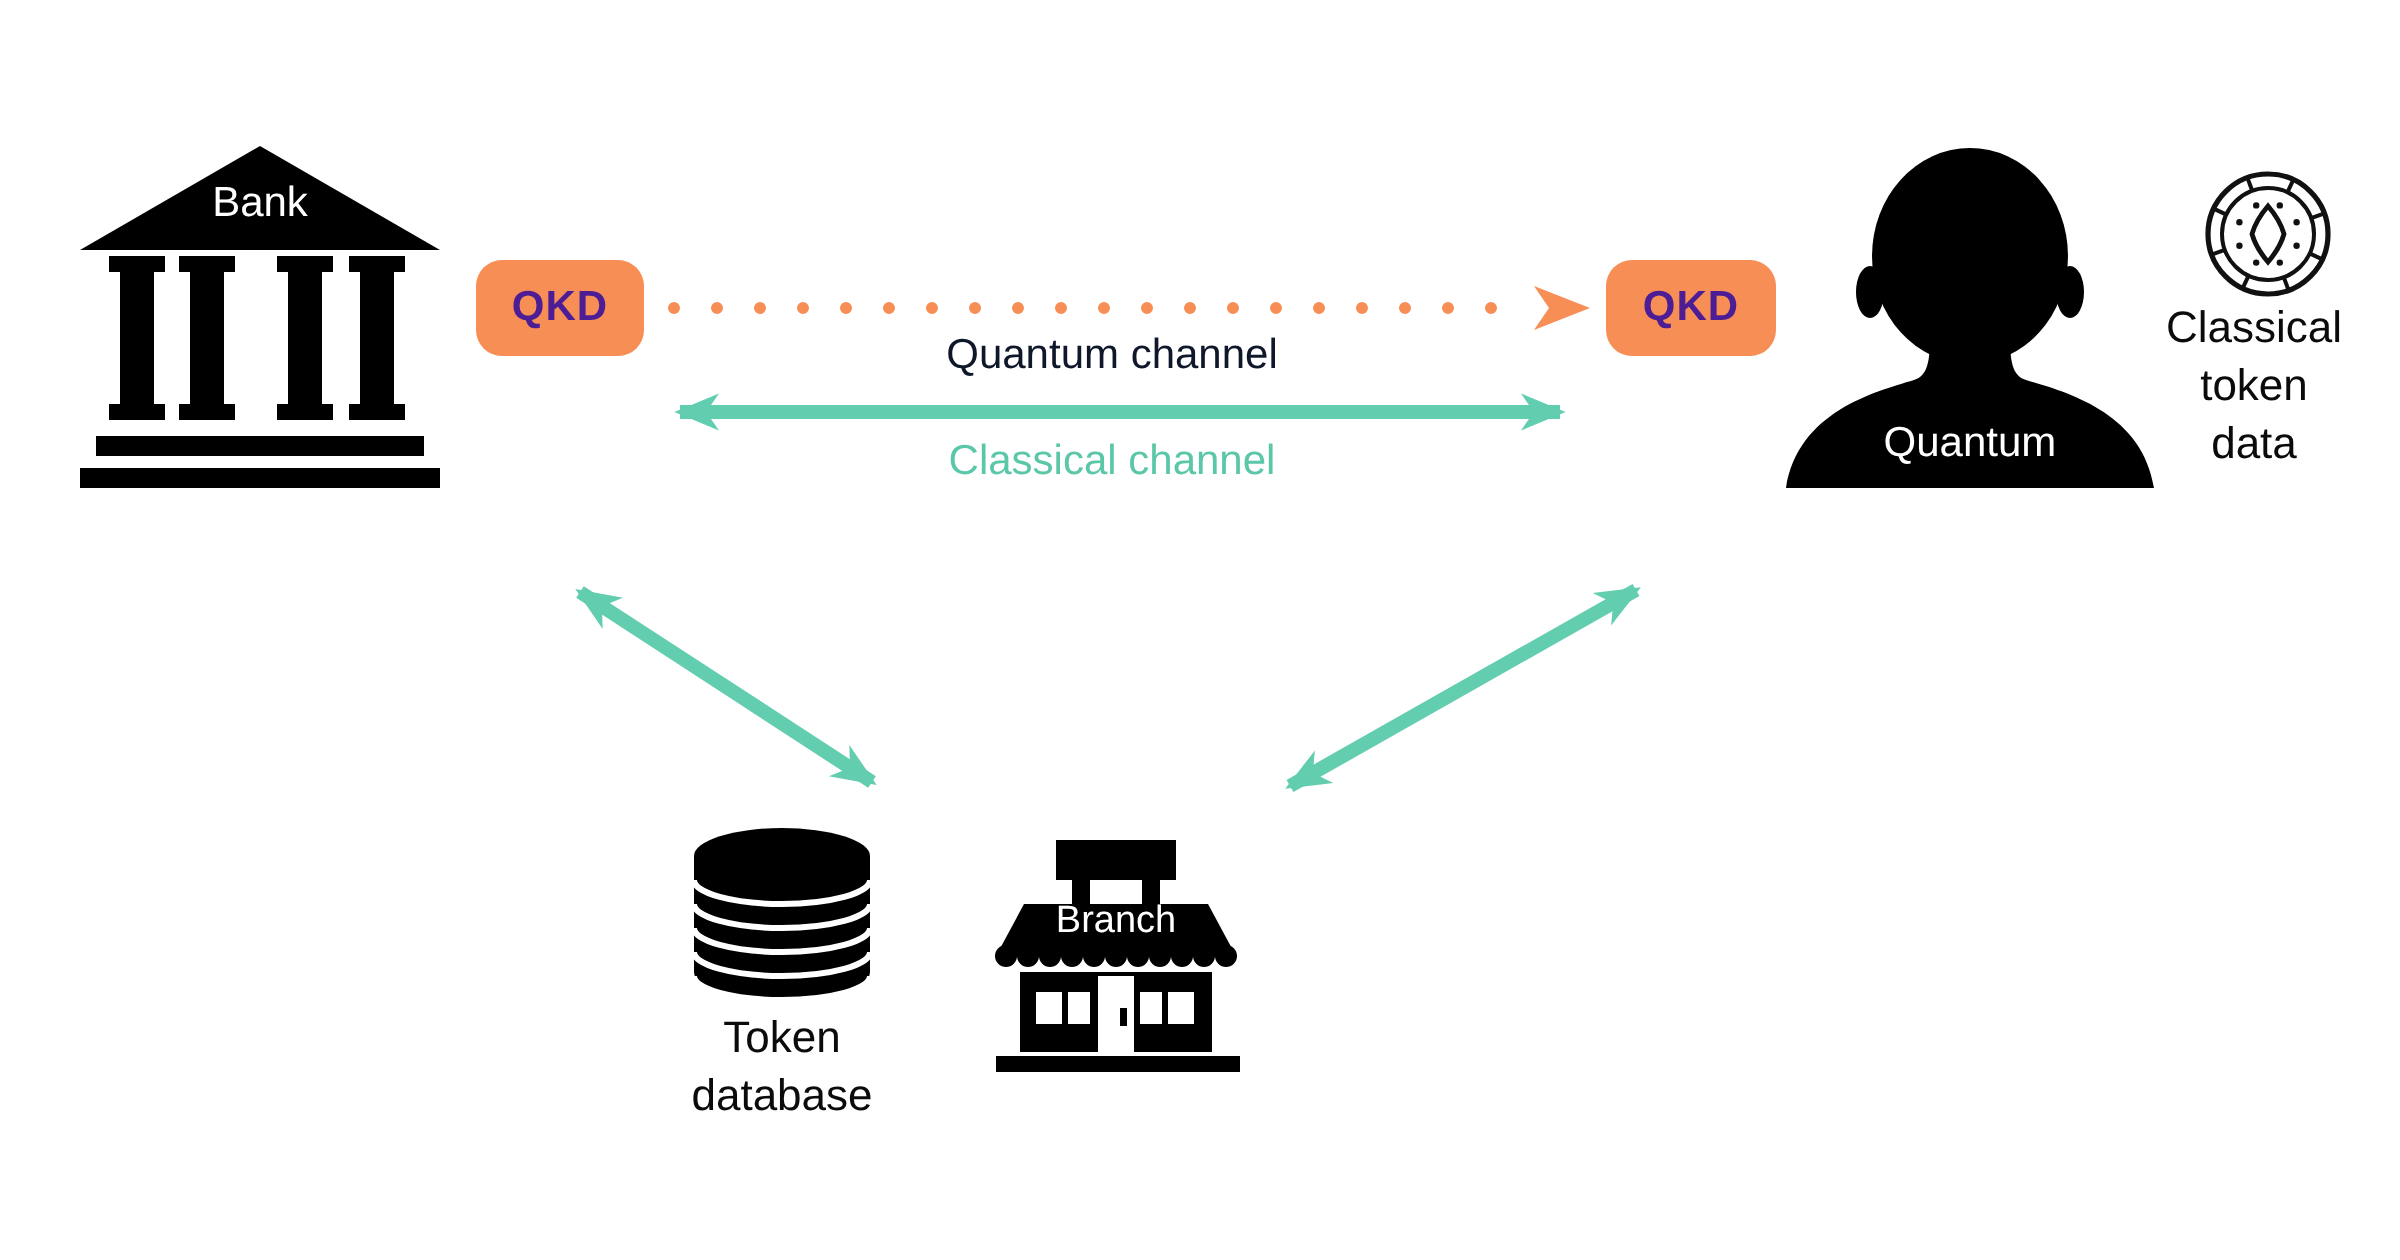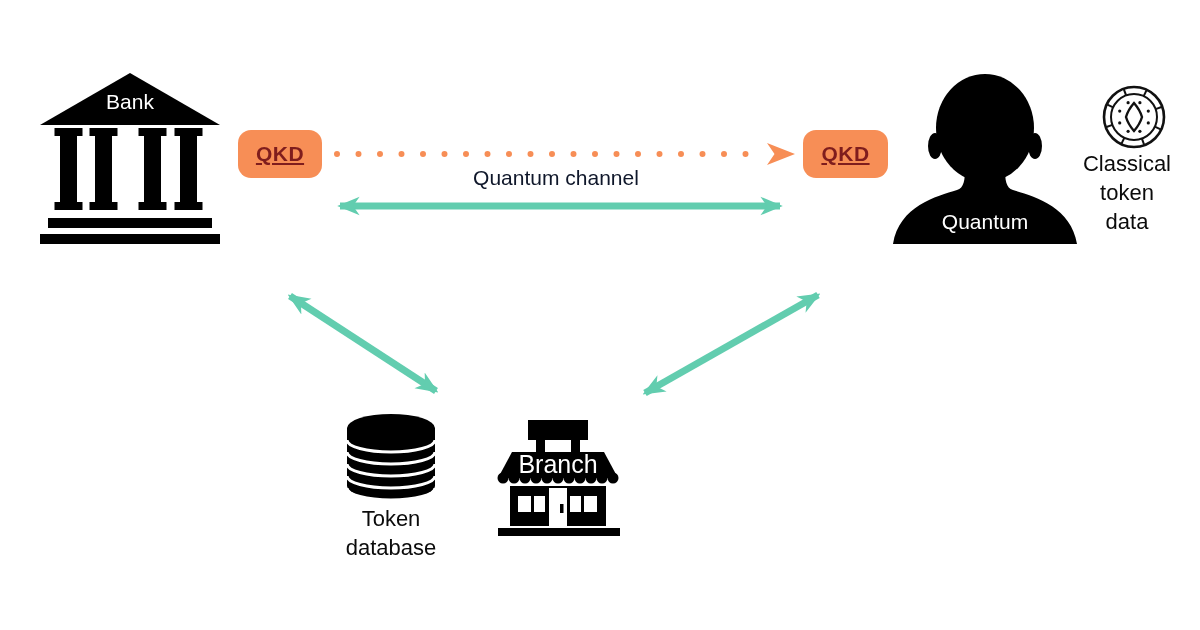--- a/index.html
+++ b/index.html
@@ -4,23 +4,23 @@
 <style>
   html,body{margin:0;padding:0;background:#fff;}
   .canvas{
     position:relative;width:1200px;height:630px;background:#ffffff;
     font-family:"Liberation Sans",sans-serif;overflow:hidden;
   }
   .abs{position:absolute;}
   .lbl{font-weight:normal;text-align:center;}
   .pre{white-space:pre-line;}
   .qkd{
-    position:absolute;width:84px;height:48px;background:#F78E56;color:#7f1d1d;
+    position:absolute;width:84px;height:48px;background:#F78E56;color:#4c1d95;
     font-weight:bold;font-size:21px;border-radius:13px;
-    display:flex;align-items:center;justify-content:center;letter-spacing:.5px;text-decoration:underline;
+    display:flex;align-items:center;justify-content:center;letter-spacing:.5px;
   }
   .white{color:#ffffff;}
   .black{color:#0b0b0b;}
   .orange-text{color:#0f172a;}
   .teal-text{color:#5BC7A9;}
   svg{display:block;}
 </style>
 </head>
 <body>
 
@@ -69,20 +69,21 @@
     </g>
     <rect x="8" y="146" width="164" height="10"></rect>
     <rect x="0" y="162" width="180" height="10"></rect>
   </svg>
   <div class="abs lbl white" style="left:40px;top:90px;width:180px;font-size:21px;">Bank</div>
 
   <div class="qkd" style="left:238px;top:130px;">QKD</div>
   <div class="qkd" style="left:803px;top:130px;width:85px;">QKD</div>
 
   <div class="abs lbl orange-text" style="left:381px;top:166px;width:350px;font-size:21px;">Quantum channel</div>
+  <div class="abs lbl teal-text" style="left:381px;top:219px;width:350px;font-size:21px;">Classical channel</div>
 
   <svg class="abs" style="left:885px;top:72px" width="200" height="172" viewBox="0 0 200 172" fill="#000000">
     <ellipse cx="100" cy="56" rx="49" ry="54"></ellipse>
     <ellipse cx="50" cy="74" rx="7" ry="13"></ellipse>
     <ellipse cx="150" cy="74" rx="7" ry="13"></ellipse>
     <path d="M8,172 C14,134 52,124 72,118 C79,116 80,108 80,96 L120,96 C120,108 121,116 128,118 C148,124 186,134 192,172 Z"></path>
   </svg>
   <div class="abs lbl white" style="left:885px;top:210px;width:200px;font-size:21px;">Quantum</div>
 
   <svg class="abs" style="left:1101px;top:84px" width="66" height="66" viewBox="0 0 66 66" fill="none" stroke="#111111">
@@ -149,15 +150,15 @@
     <g fill="#ffffff">
       <rect x="30" y="78" width="13" height="16"></rect>
       <rect x="46" y="78" width="11" height="16"></rect>
       <rect x="61" y="70" width="18" height="38"></rect>
       <rect x="82" y="78" width="11" height="16"></rect>
       <rect x="96" y="78" width="13" height="16"></rect>
     </g>
     <rect x="72" y="86" width="3.5" height="9"></rect>
     <rect x="10" y="110" width="122" height="8"></rect>
   </svg>
-  <div class="abs lbl white" style="left:488px;top:450px;width:140px;font-size:25px;">Branch</div>
+  <div class="abs lbl white" style="left:488px;top:450px;width:140px;font-size:19px;">Branch</div>
 
 </div>
 
 </body></html>

